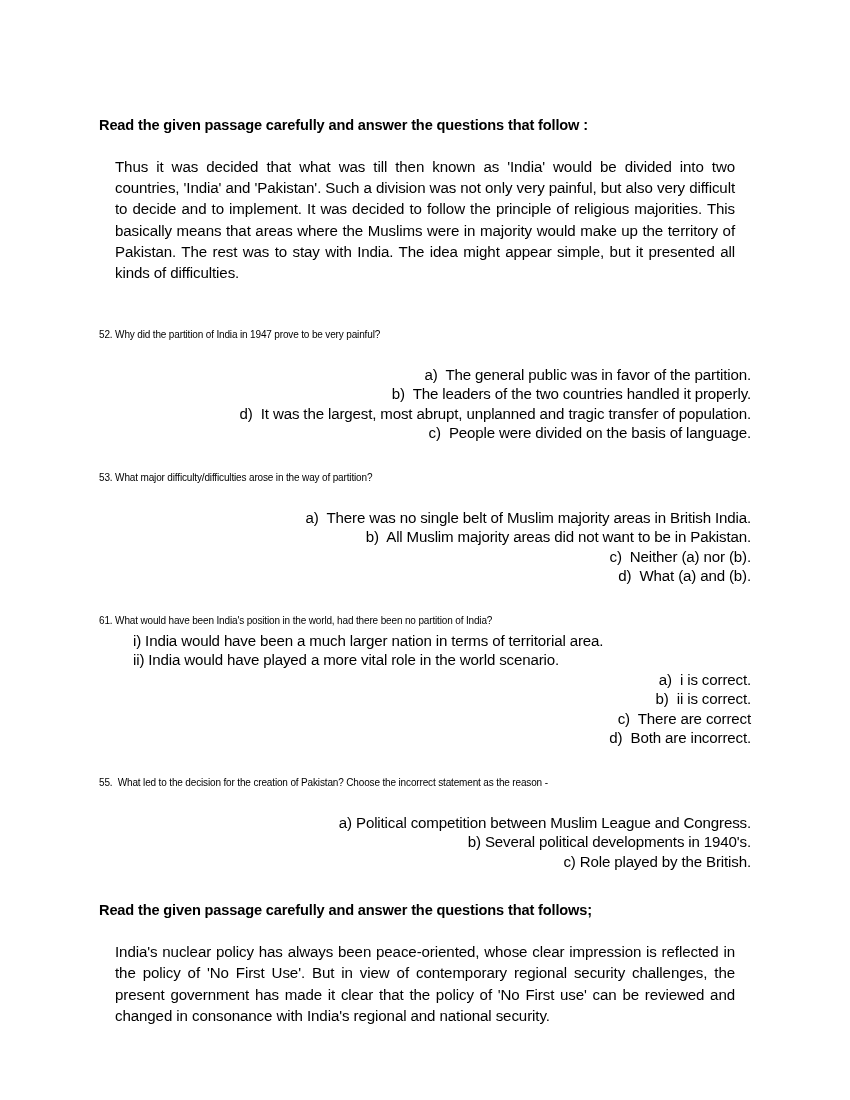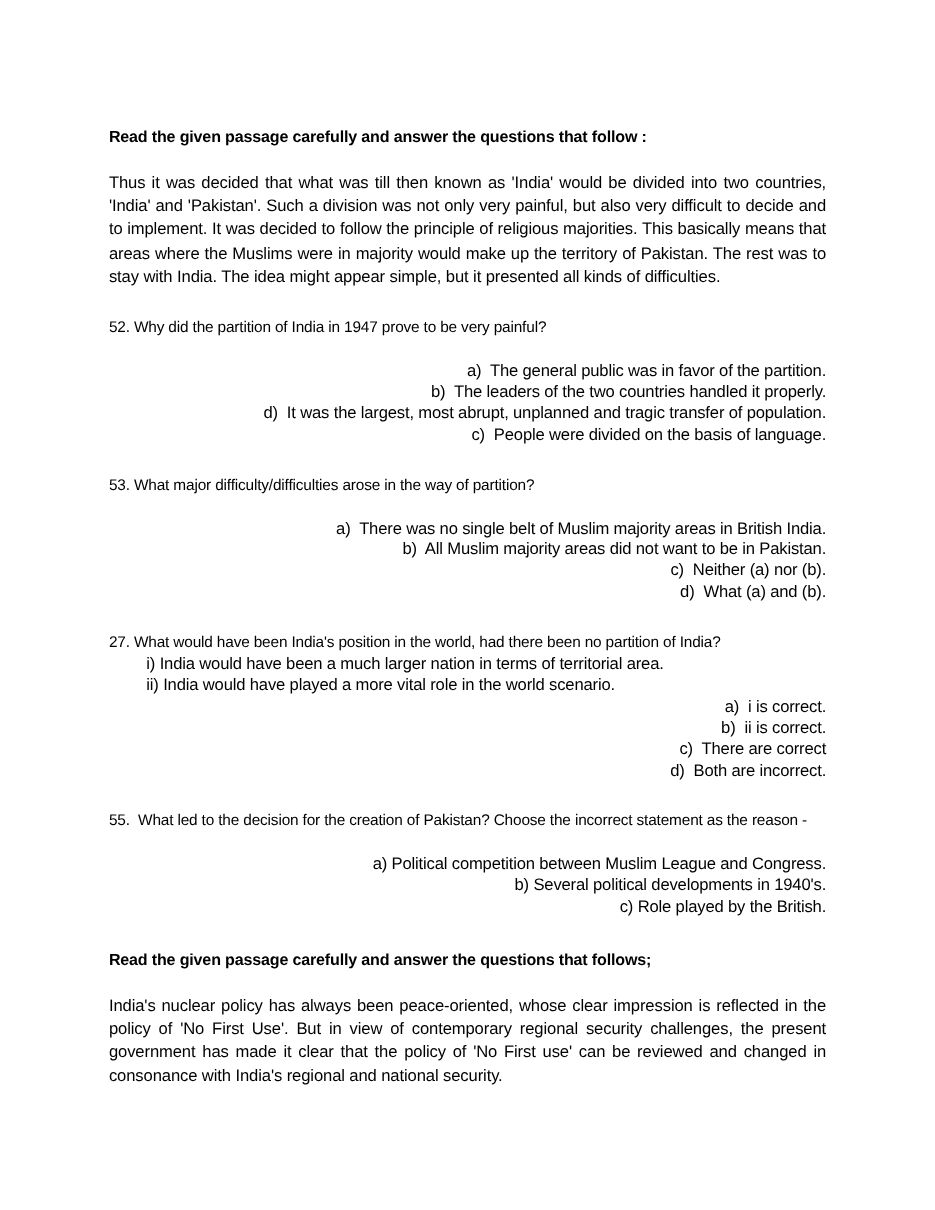--- a/index.html
+++ b/index.html
@@ -35,28 +35,28 @@
     line-height: 19px;
     letter-spacing: -0.15px;
     margin: 0 0 21px 0;
     white-space: nowrap;
   }
   .passage {
     font-size: 15.1px;
     line-height: 21.2px;
     text-align: justify;
     text-justify: inter-word;
-    margin: 0;
+    margin: 16px;
     letter-spacing: -0.1px;
   }
   .qblock {
     margin: 0;
   }
   .question {
-    font-size: 14px;
+    font-size: 10px;
     line-height: 19.5px;
     letter-spacing: -0.15px;
     margin: 0;
   }
   .question .qnum {
     font-weight: 500;
   }
   .q54num {
     font-weight: bold;
   }
@@ -121,21 +121,21 @@
         <li class="option">a)  There was no single belt of Muslim majority areas in British India.</li>
         <li class="option">b)  All Muslim majority areas did not want to be in Pakistan.</li>
         <li class="option">c)  Neither (a) nor (b).</li>
         <li class="option">d)  What (a) and (b).</li>
       </ul>
     </div>
 
     <div class="gap-between-blocks"></div>
 
     <div class="qblock">
-      <p class="question"><span class="qnum q54num">27.</span> <span>What would have been India's position in the world, had there been no partition of India?</span></p>
+      <p class="question"><span class="qnum q54num">61.</span> <span>What would have been India's position in the world, had there been no partition of India?</span></p>
       <ul class="subitems">
         <li class="subitem">i) India would have been a much larger nation in terms of territorial area.</li>
         <li class="subitem">ii) India would have played a more vital role in the world scenario.</li>
       </ul>
       <ul class="options">
         <li class="option">a)  i is correct.</li>
         <li class="option">b)  ii is correct.</li>
         <li class="option">c)  There are correct</li>
         <li class="option">d)  Both are incorrect.</li>
       </ul>

